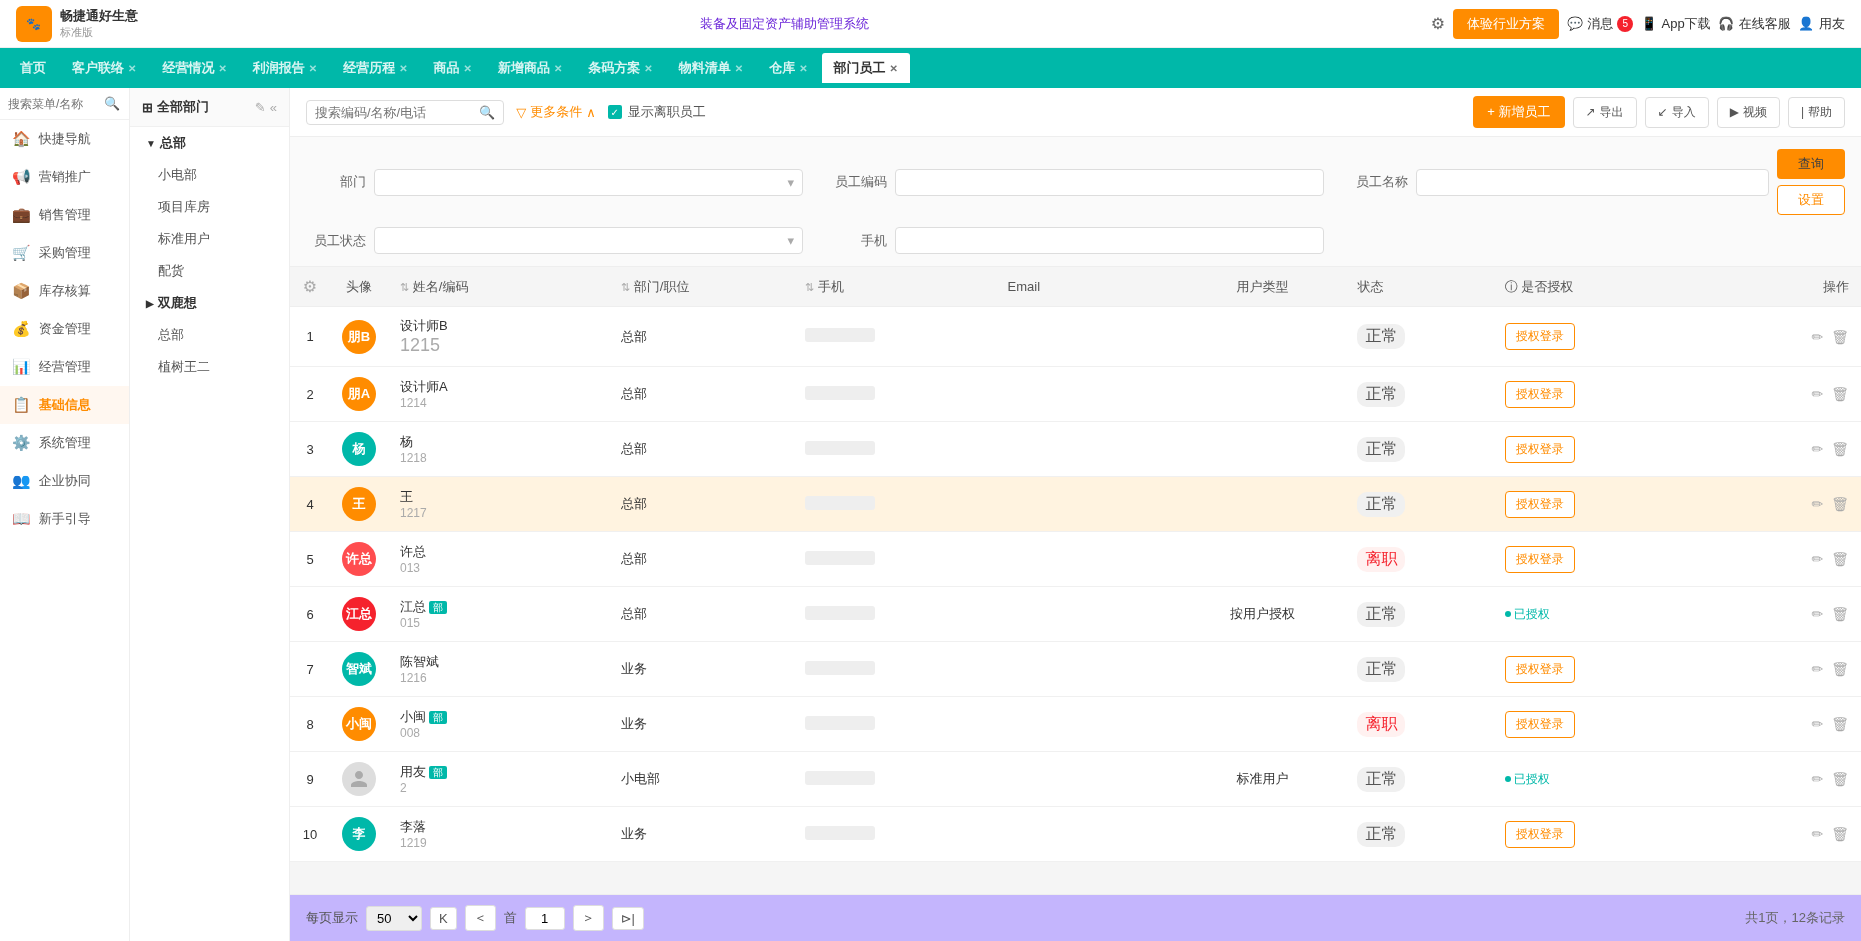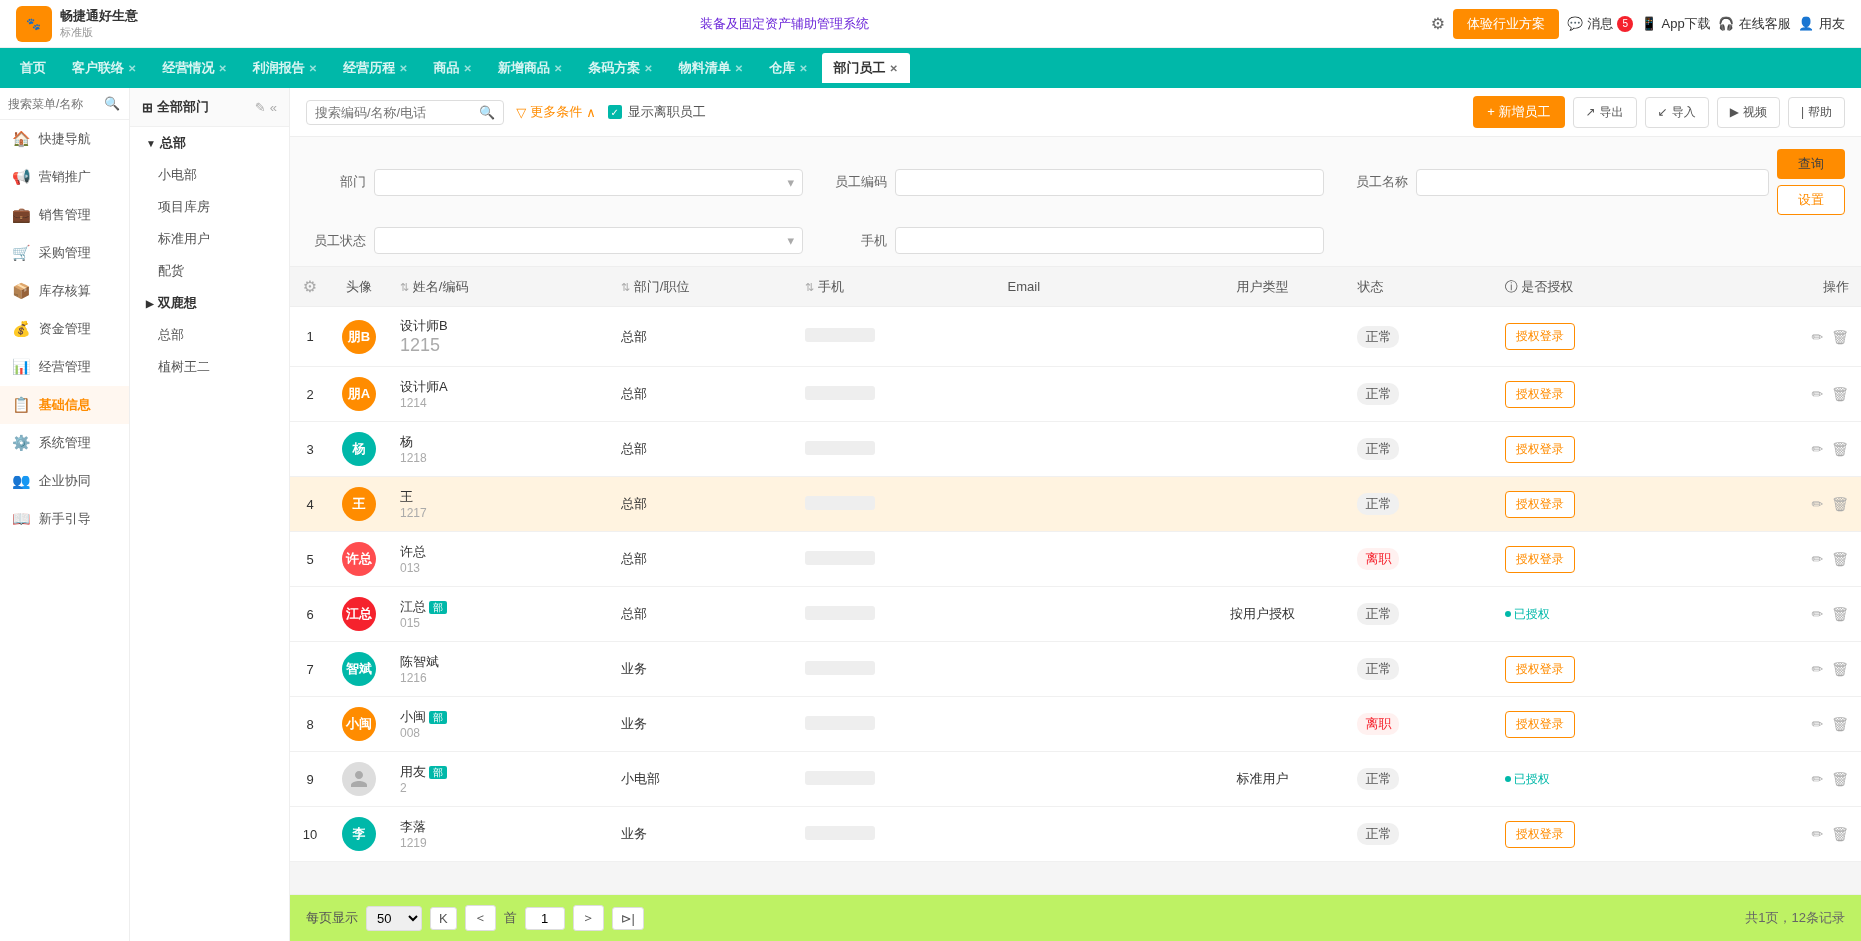--- a/index.html
+++ b/index.html
@@ -178,35 +178,35 @@
     tr.highlighted td { background: #fff3e0; }
     .avatar {
       width: 34px; height: 34px; border-radius: 50%;
       display: flex; align-items: center; justify-content: center;
       color: white; font-size: 13px; font-weight: bold;
     }
     .status-badge {
       display: inline-block;
       padding: 2px 8px;
       border-radius: 10px;
-      font-size: 13px;
+      font-size: 16px;
     }
     .status-normal { color: #555; background: #f0f0f0; }
     .status-resigned { color: #f5222d; background: #fff1f0; }
     .btn-auth { background: white; border: 1px solid #ff8c00; color: #ff8c00; padding: 4px 10px; border-radius: 4px; cursor: pointer; font-size: 12px; }
     .btn-authed { color: #00b8a9; font-size: 12px; display: flex; align-items: center; gap: 3px; }
     .dot-green { width: 6px; height: 6px; background: #00b8a9; border-radius: 50%; display: inline-block; }
     .action-icons { display: flex; gap: 8px; align-items: center; }
     .action-icon { color: #aaa; cursor: pointer; font-size: 14px; }
     .dept-tag { background: #00b8a9; color: white; font-size: 10px; padding: 1px 4px; border-radius: 2px; margin-left: 3px; }
     .phone-blur { background: #eee; border-radius: 3px; width: 70px; height: 14px; display: inline-block; }
 
     
     .pagination {
-      background: #bef264;
+      background: #c4b5fd;
       border-top: 1px solid #eee;
       padding: 10px 16px;
       display: flex;
       align-items: center;
       gap: 8px;
       font-size: 13px;
       color: #555;
     }
     .pagination select { border: 1px solid #ddd; border-radius: 3px; padding: 3px 6px; font-size: 13px; }
     .page-btn { border: 1px solid #ddd; background: white; padding: 3px 8px; border-radius: 3px; cursor: pointer; color: #555; font-size: 13px; }

